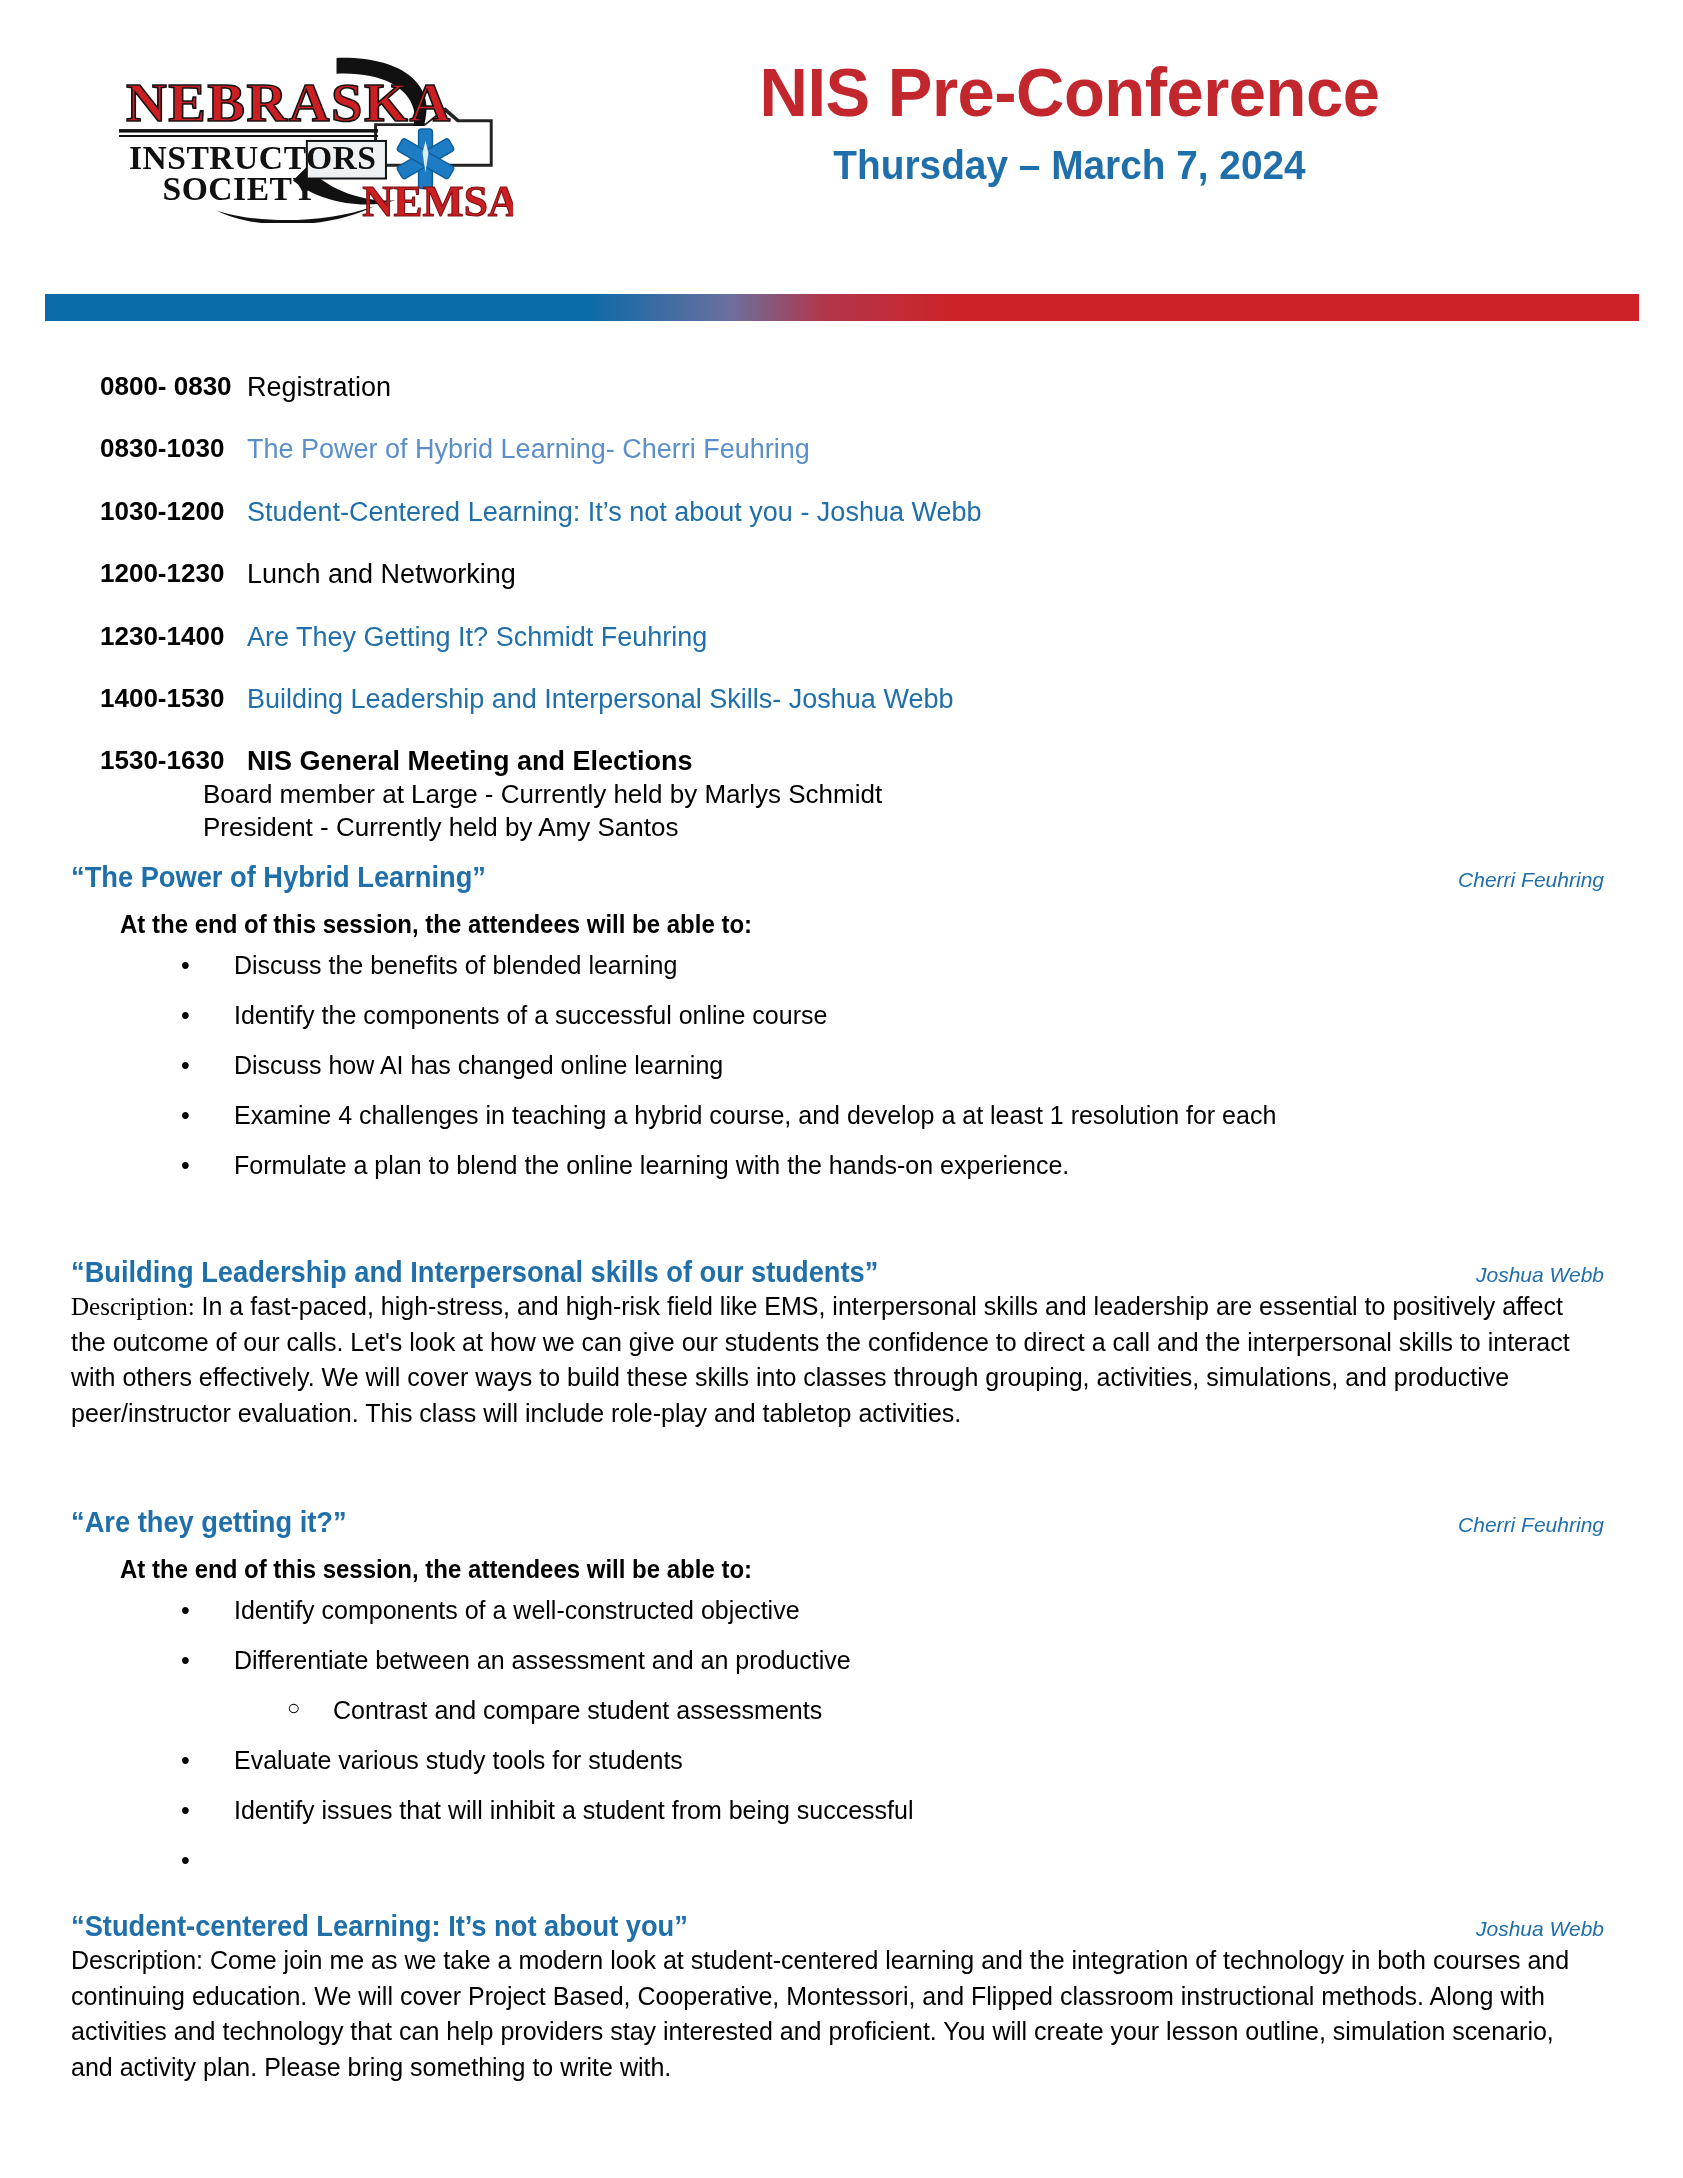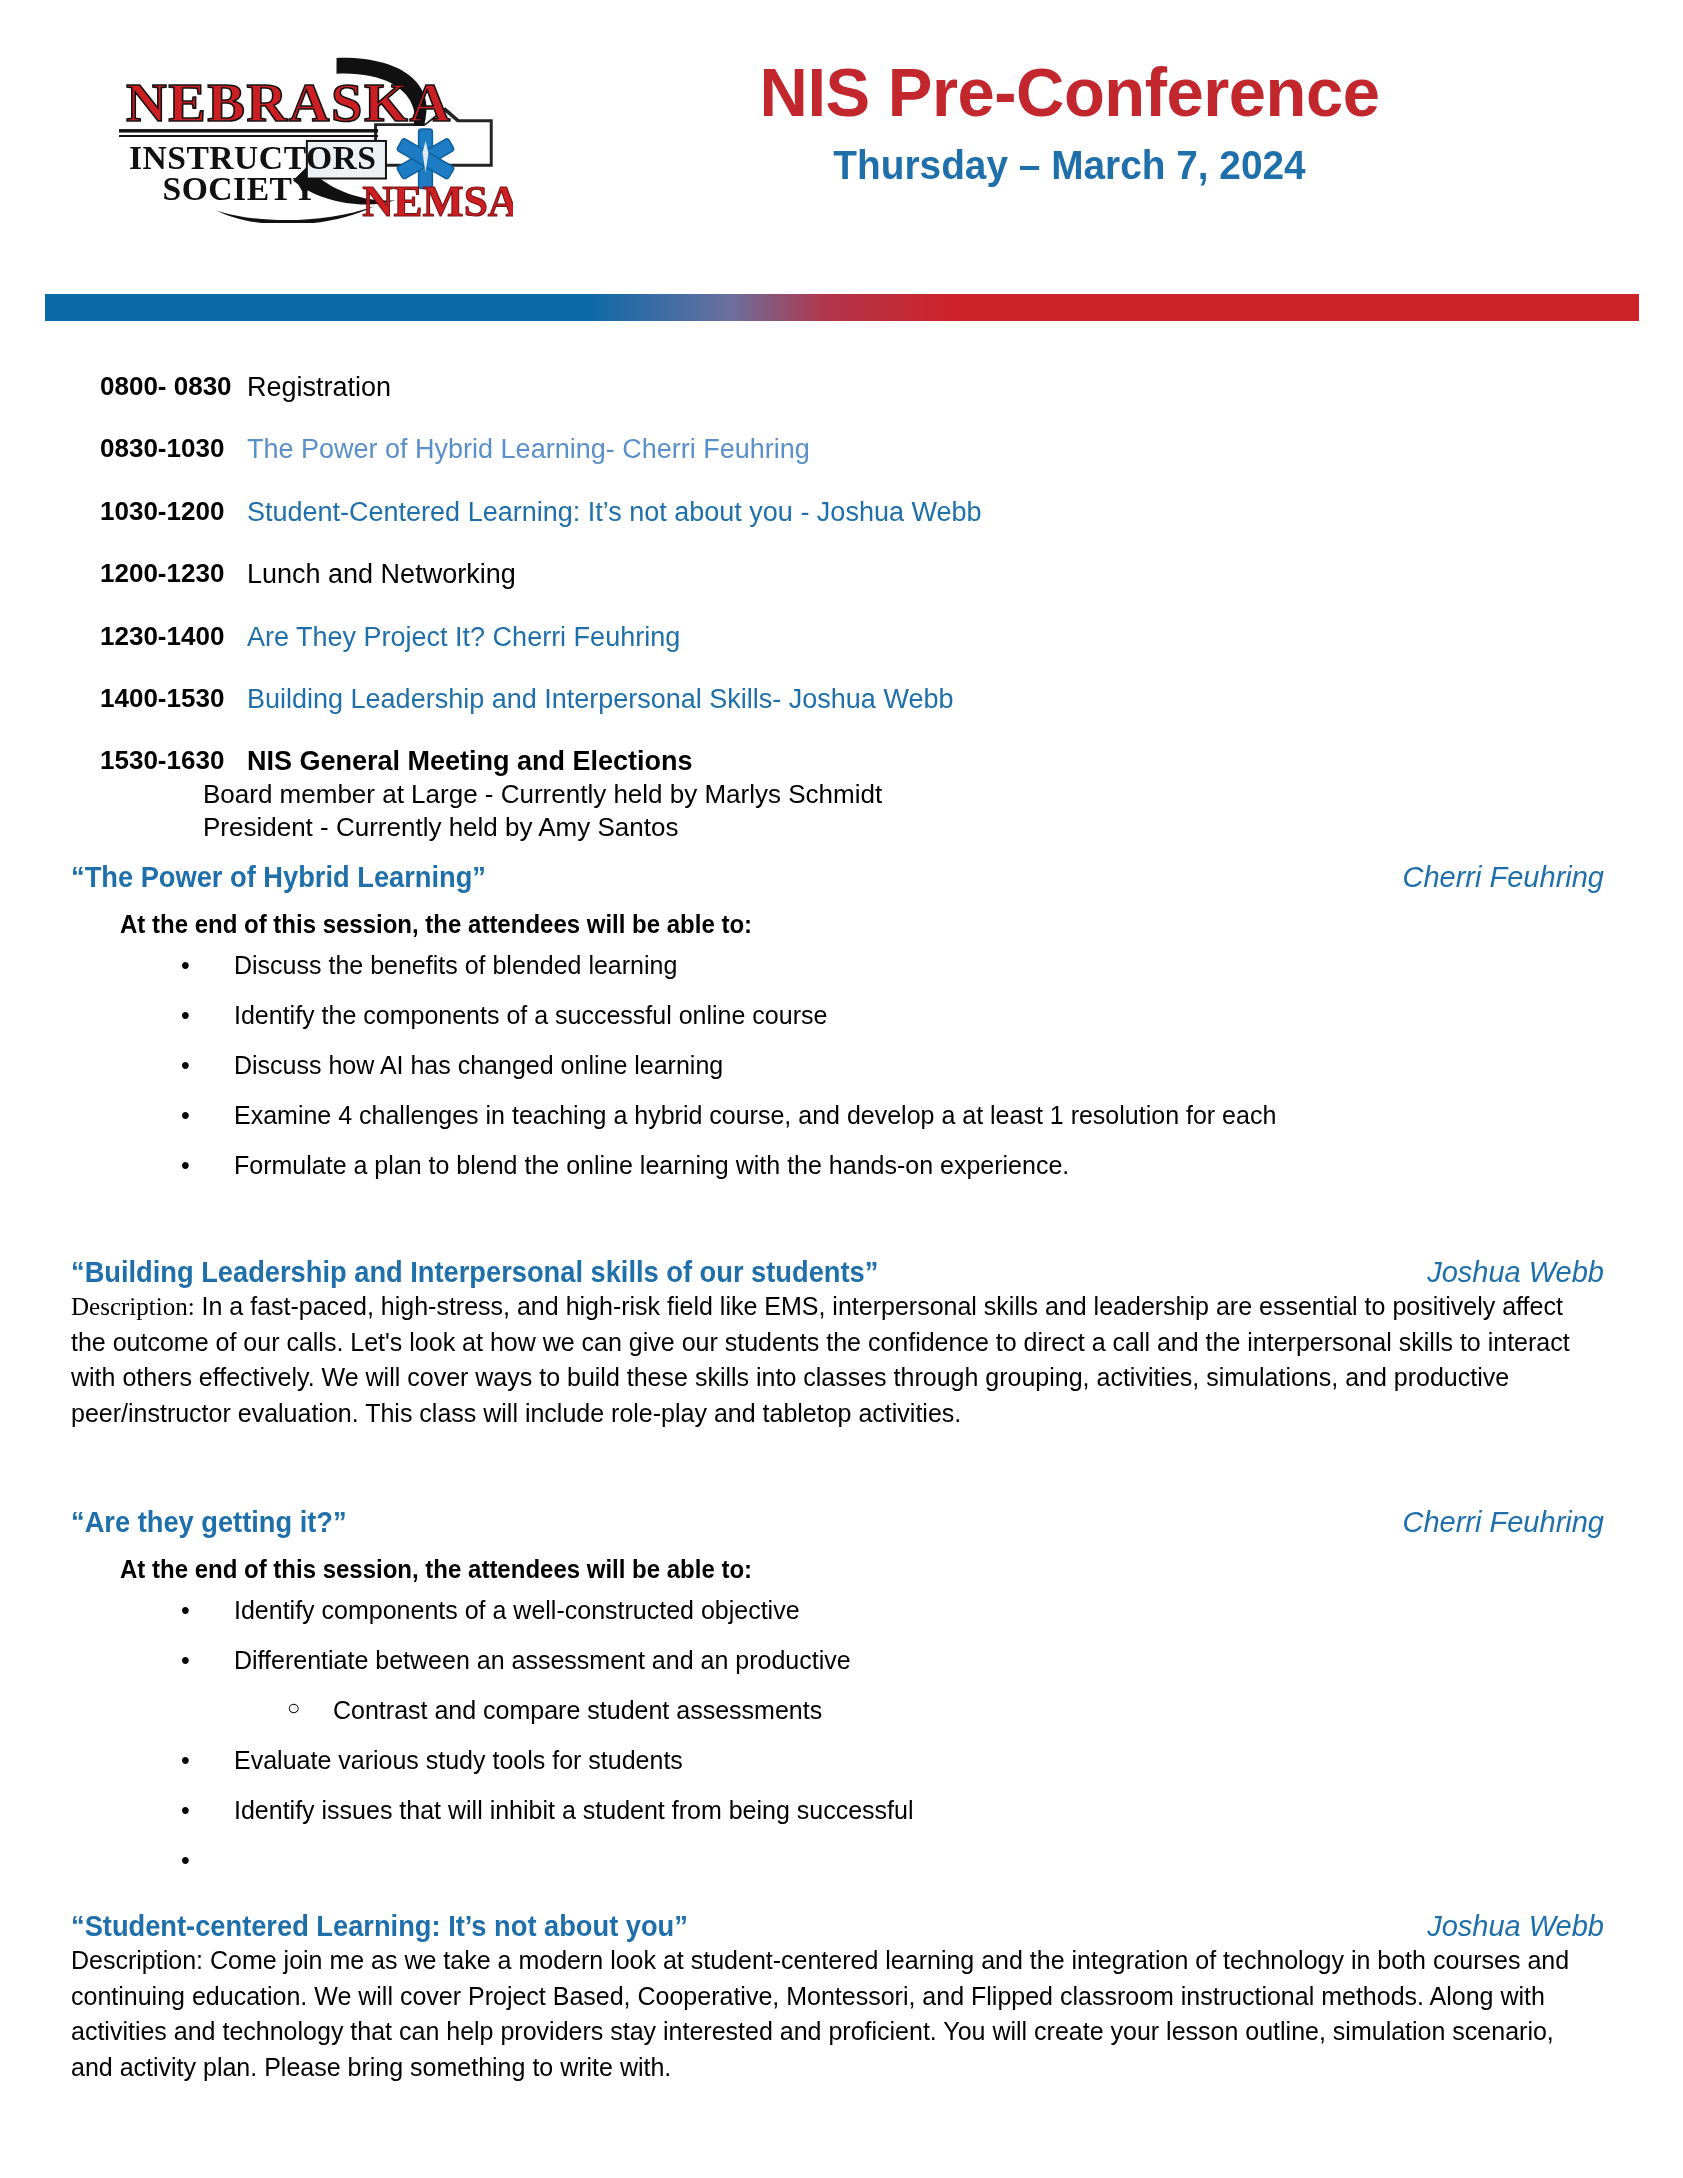--- a/index.html
+++ b/index.html
@@ -144,21 +144,21 @@
     font-size: 29px;
     font-weight: bold;
     color: #1f6fab;
     white-space: nowrap;
     transform: scaleX(0.94);
     transform-origin: left center;
   }
   .session-presenter {
     margin-left: auto;
     font-family: "Liberation Sans", sans-serif;
-    font-size: 29px;
+    font-size: 21px;
     font-style: italic;
     color: #1f6fab;
     white-space: nowrap;
   }
 
   .objective-lead {
     font-family: "Liberation Sans", sans-serif;
     font-size: 25px;
     font-weight: bold;
     color: #000000;
@@ -281,21 +281,21 @@
       <div class="sched-desc blue">Student-Centered Learning: It’s not about you - Joshua Webb</div>
     </div>
 
     <div class="sched-row">
       <div class="sched-time">1200-1230</div>
       <div class="sched-desc">Lunch and Networking</div>
     </div>
 
     <div class="sched-row">
       <div class="sched-time">1230-1400</div>
-      <div class="sched-desc blue">Are They Project It? Cherri Feuhring</div>
+      <div class="sched-desc blue">Are They Getting It? Schmidt Feuhring</div>
     </div>
 
     <div class="sched-row">
       <div class="sched-time">1400-1530</div>
       <div class="sched-desc blue">Building Leadership and Interpersonal Skills- Joshua Webb</div>
     </div>
 
     <div class="sched-row">
       <div class="sched-time">1530-1630</div>
       <div>

